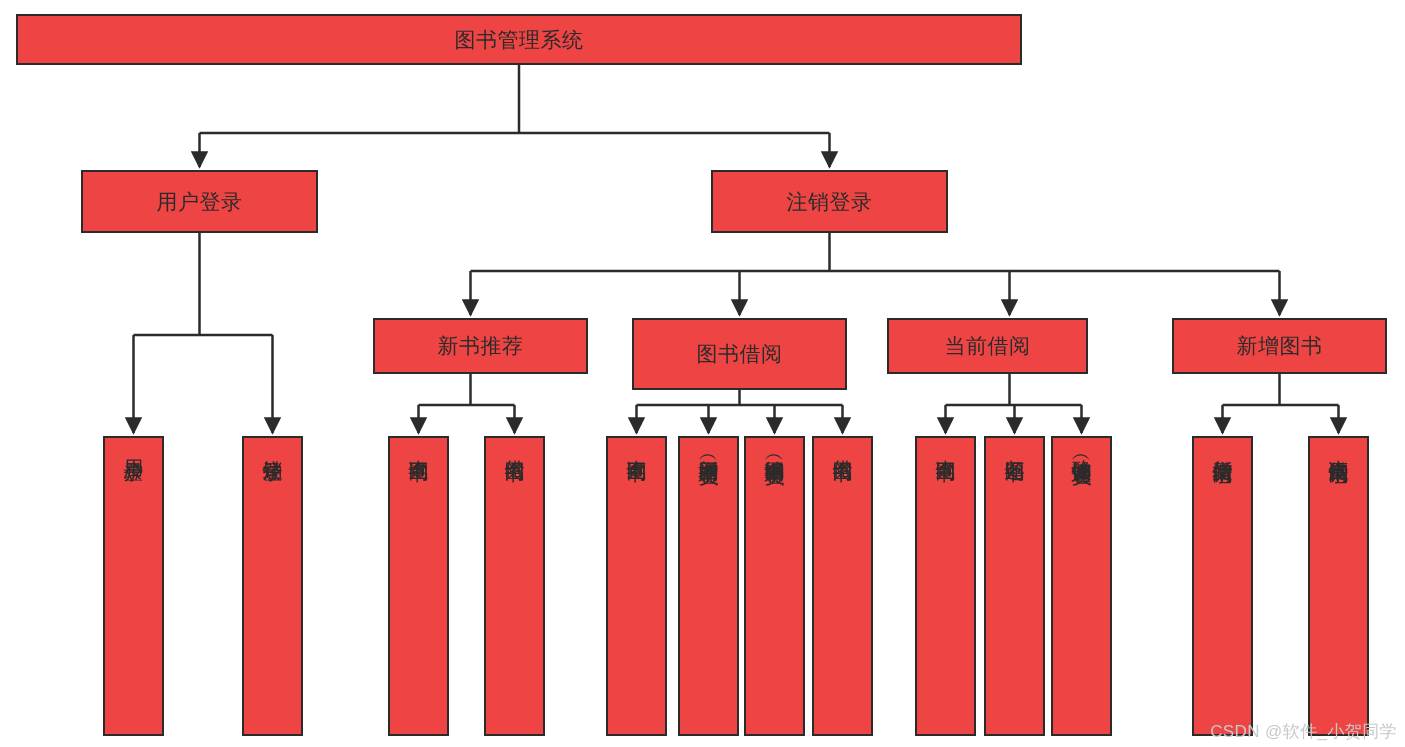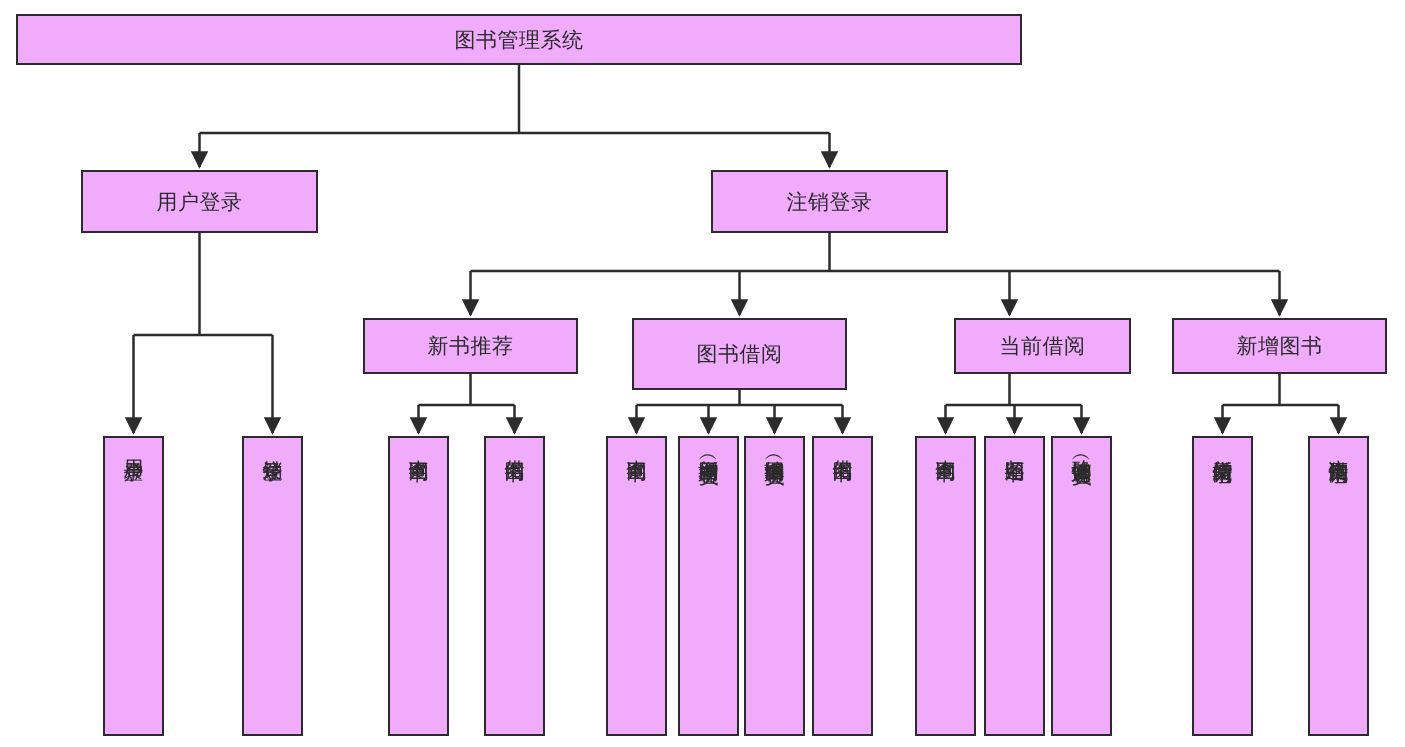--- a/index.html
+++ b/index.html
@@ -20,21 +20,21 @@
   svg#diagram {
     position: absolute;
     left: 0;
     top: 0;
     width: 1405px;
     height: 747px;
   }
   .node-box {
     position: absolute;
     box-sizing: border-box;
-    background: #f0abfc;
+    background: #ef4444;
     border: 2.5px solid #2b2b2b;
     display: flex;
     align-items: center;
     justify-content: center;
     overflow: hidden;
   }
   .node-label {
     color: #2b2b2b;
     font-size: 21px;
     line-height: 1.12;
@@ -119,27 +119,27 @@
   <div id="node-layer">
       <div class="node-box horizontal" style="left: 16px; top: 14px; width: 1006px; height: 51px;">
         <span class="node-label">图书管理系统</span>
       </div>
       <div class="node-box horizontal" style="left: 81px; top: 170px; width: 237px; height: 63px;">
         <span class="node-label">用户登录</span>
       </div>
       <div class="node-box horizontal" style="left: 711px; top: 170px; width: 237px; height: 63px;">
         <span class="node-label">注销登录</span>
       </div>
-      <div class="node-box horizontal" style="left: 363px; top: 318px; width: 215px; height: 56px;">
+      <div class="node-box horizontal" style="left: 373px; top: 318px; width: 215px; height: 56px;">
         <span class="node-label">新书推荐</span>
       </div>
       <div class="node-box horizontal" style="left: 632px; top: 318px; width: 215px; height: 72px;">
         <span class="node-label">图书借阅</span>
       </div>
-      <div class="node-box horizontal" style="left: 954px; top: 318px; width: 177px; height: 56px;">
+      <div class="node-box horizontal" style="left: 887px; top: 318px; width: 201px; height: 56px;">
         <span class="node-label">当前借阅</span>
       </div>
       <div class="node-box horizontal" style="left: 1172px; top: 318px; width: 215px; height: 56px;">
         <span class="node-label">新增图书</span>
       </div>
       <div class="node-box vertical" style="left: 103px; top: 436px; width: 61px; height: 300px;">
         <span class="node-label">用户登录</span>
       </div>
       <div class="node-box vertical" style="left: 242px; top: 436px; width: 61px; height: 300px;">
         <span class="node-label">注销登录</span>
@@ -172,13 +172,14 @@
         <span class="node-label">确认归还（管理员）</span>
       </div>
       <div class="node-box vertical" style="left: 1192px; top: 436px; width: 61px; height: 300px;">
         <span class="node-label">新增借阅记录</span>
       </div>
       <div class="node-box vertical" style="left: 1308px; top: 436px; width: 61px; height: 300px;">
         <span class="node-label">查询借阅记录</span>
       </div>
     </div>
 
+  <div id="watermark">CSDN @软件_小贺同学</div>
 </div>
 
 </body></html>

